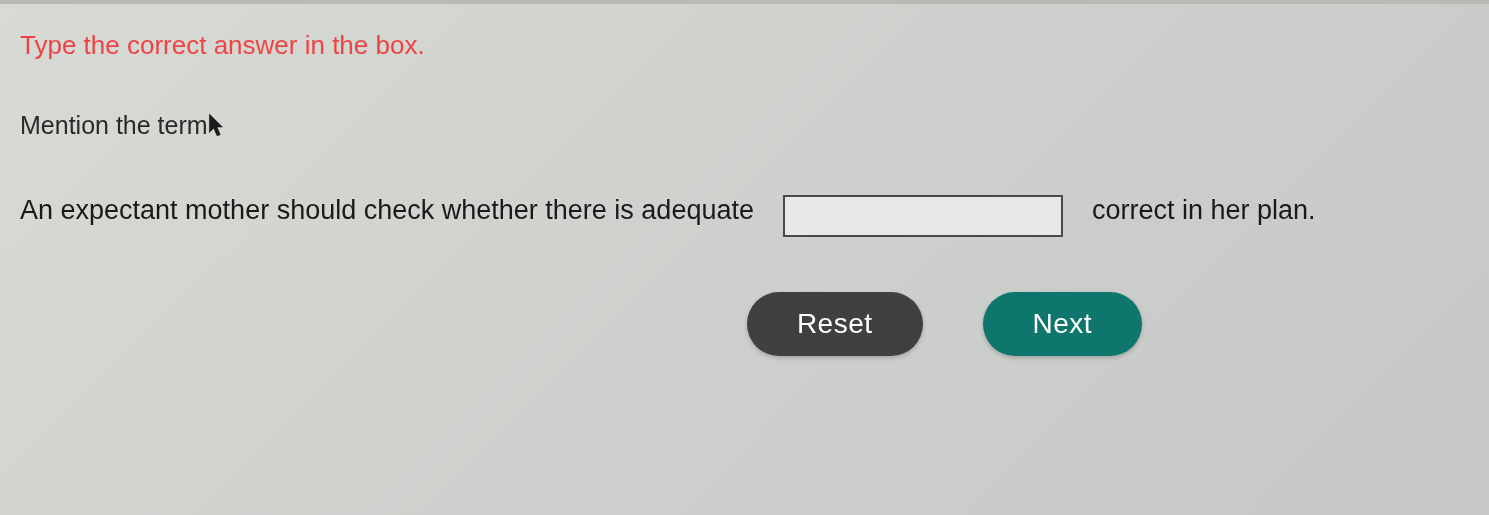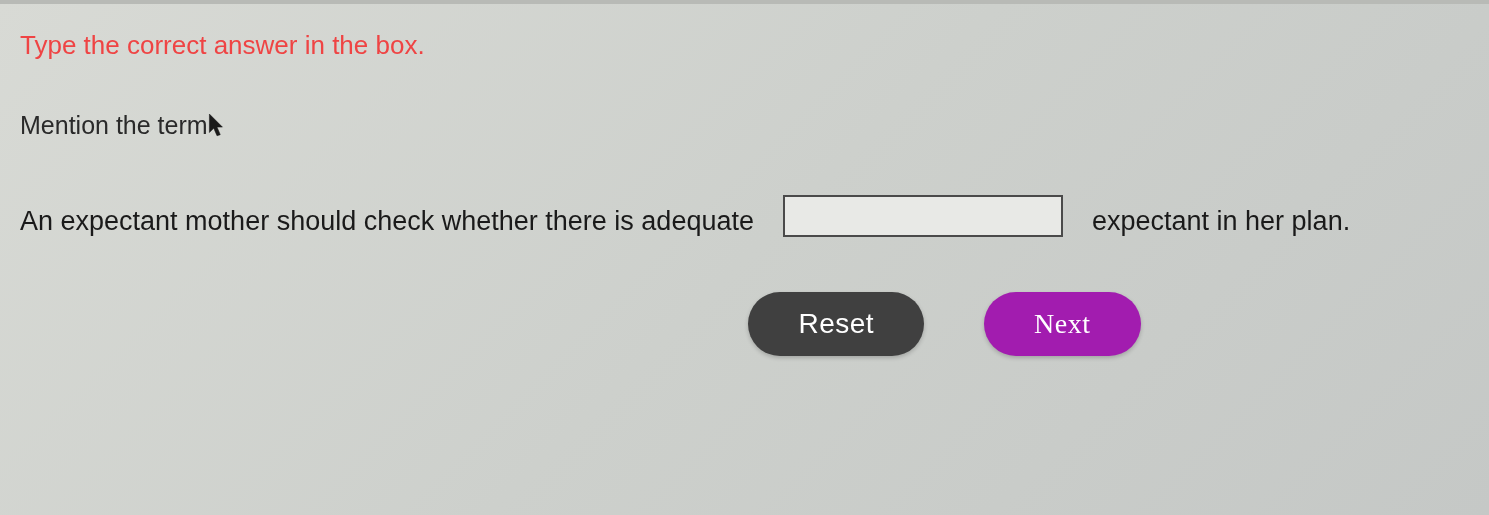--- a/index.html
+++ b/index.html
@@ -36,21 +36,21 @@
       color: #2a2a2a;
       margin-bottom: 55px;
       font-weight: 400;
       display: flex;
       align-items: center;
     }
     .question-line {
       font-size: 27px;
       color: #1a1a1a;
       display: flex;
-      align-items: flex-end;
+      align-items: flex-start;
       flex-wrap: wrap;
       gap: 29px;
       margin-bottom: 55px;
       font-weight: 400;
     }
     .answer-input {
       width: 280px;
       height: 42px;
       border: 2px solid #4a4a4a;
       background: #e8e9e6;
@@ -72,23 +72,22 @@
       font-weight: 500;
       color: #ffffff;
       cursor: pointer;
       letter-spacing: 0.5px;
     }
     .btn-reset {
       background: #404040;
       box-shadow: 0 2px 4px rgba(0,0,0,0.2);
     }
     .btn-next {
-      background: #a21caf;
+      background: #0f766e;
       box-shadow: 0 2px 4px rgba(0,0,0,0.2);
-      font-family: Liberation Serif, serif;
     }
     .cursor-icon {
       display: inline-block;
       width: 20px;
       height: 26px;
     }
   </style>
 </head>
 <body>
 
@@ -101,19 +100,19 @@
   <span class="cursor-icon">
     <svg viewBox="0 0 16 24" width="18" height="26">
       <path d="M 1 1 L 1 18 L 5 14 L 8 21 L 11 20 L 8 13 L 13 13 Z" fill="#1a1a1a" stroke="#1a1a1a" stroke-width="0.5"></path>
     </svg>
   </span>
 </div>
 
 <div class="question-line">
   <span>An expectant mother should check whether there is adequate</span>
   <input type="text" class="answer-input" value="" style="">
-  <span>expectant in her plan.</span>
+  <span>correct in her plan.</span>
 </div>
 
 <div class="button-row">
   <button class="btn btn-reset">Reset</button>
   <button class="btn btn-next">Next</button>
 </div>
 
 </body></html>

